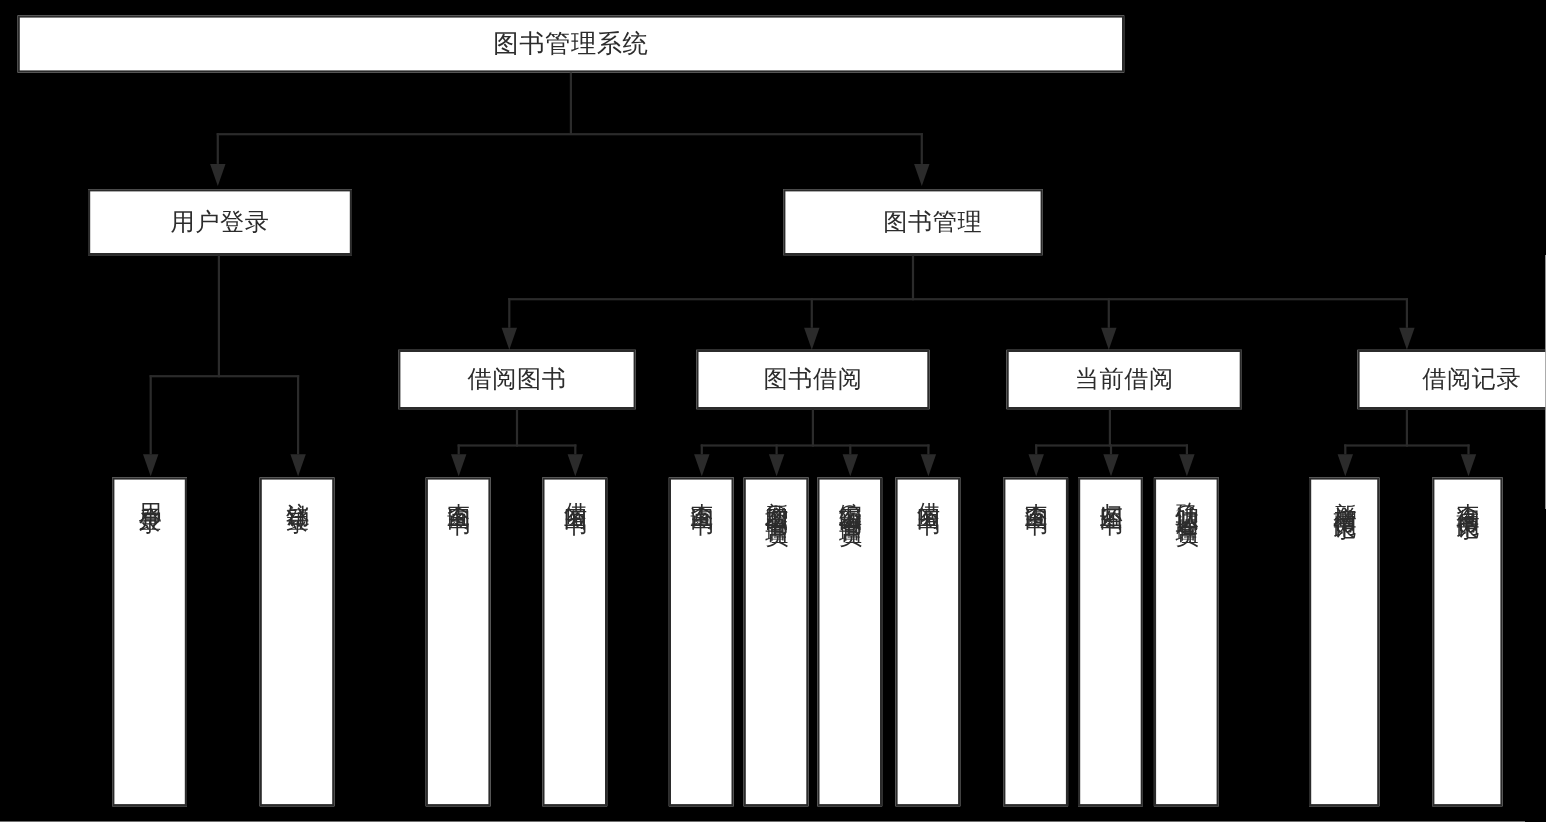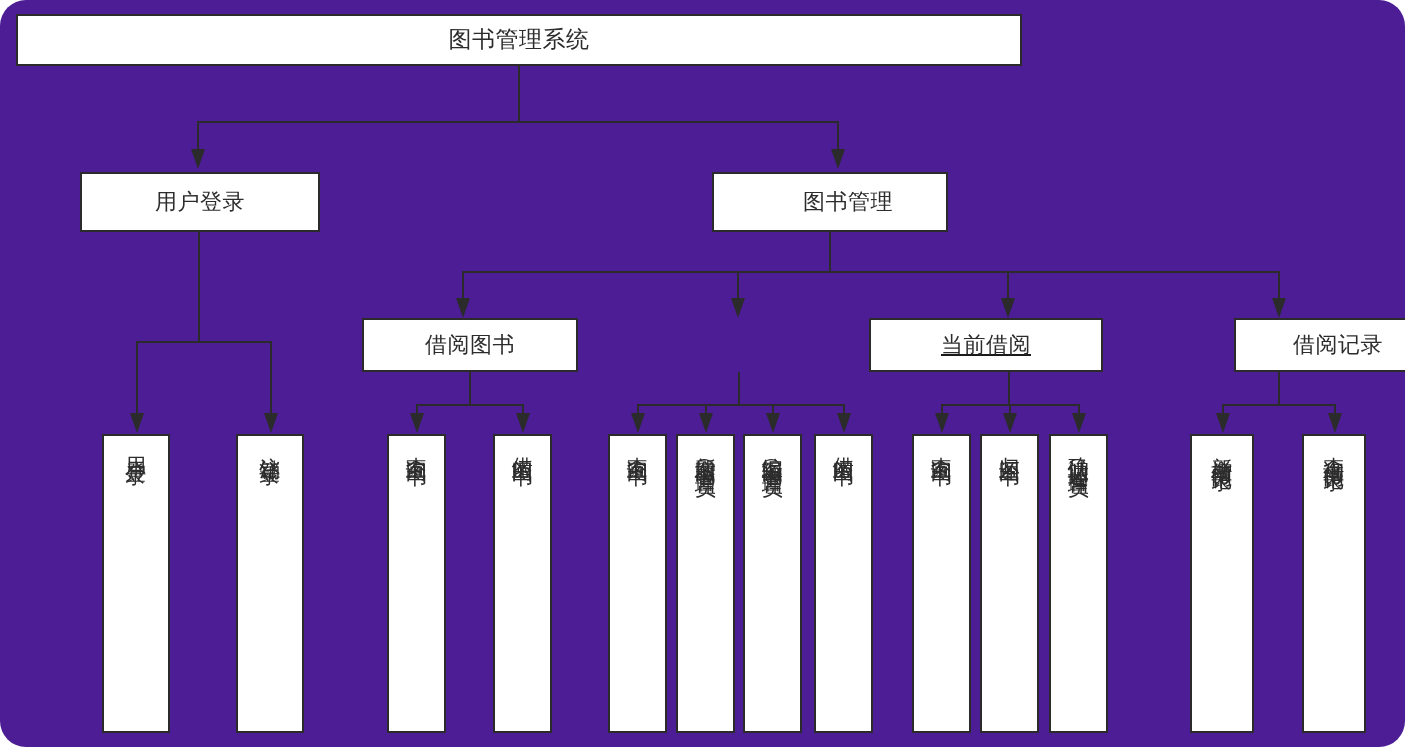--- a/index.html
+++ b/index.html
@@ -8,23 +8,22 @@
     padding: 0;
     background: #ffffff;
   }
   body {
     font-family: "Liberation Sans", "DejaVu Sans", sans-serif;
   }
   #canvas {
     position: relative;
     width: 1405px;
     height: 747px;
-    background: #4c1d95;
+    background: #000000;
     overflow: hidden;
-    border-radius: 26px;
   }
   
   .node {
     position: absolute;
     box-sizing: border-box;
     border: 2.4px solid #2b2b2b;
     background: #ffffff;
     display: flex;
     align-items: center;
     justify-content: center;
@@ -119,21 +118,24 @@
   <div class="edge v" style="left:1007px; top:271px; height:27px;"></div>
   <div class="edge v" style="left:1278px; top:271px; height:27px;"></div>
   <div class="arrow" style="left:456px; top:298px;"></div>
   <div class="arrow" style="left:731px; top:298px;"></div>
   <div class="arrow" style="left:1001px; top:298px;"></div>
   <div class="arrow" style="left:1272px; top:298px;"></div>
 
   <div class="node lvl3" style="left:362px; top:318px; width:216px; height:54px;">
     <span class="lbl">借阅图书</span>
   </div>
-  <div class="node lvl3" style="left:869px; top:318px; width:234px; height:54px;text-decoration:underline;">
+  <div class="node lvl3" style="left:633px; top:318px; width:212px; height:54px;">
+    <span class="lbl">图书借阅</span>
+  </div>
+  <div class="node lvl3" style="left:915px; top:318px; width:214px; height:54px;">
     <span class="lbl">当前借阅</span>
   </div>
   <div class="node lvl3" style="left:1234px; top:318px; width:208px; height:54px;">
     <span class="lbl">借阅记录</span>
   </div>
 
   <div class="edge v" style="left:469px; top:372px; height:34px;"></div>
   <div class="edge h" style="left:416px; top:404px; width:108px;"></div>
   <div class="edge v" style="left:416px; top:404px; height:9px;"></div>
   <div class="edge v" style="left:522px; top:404px; height:9px;"></div>

